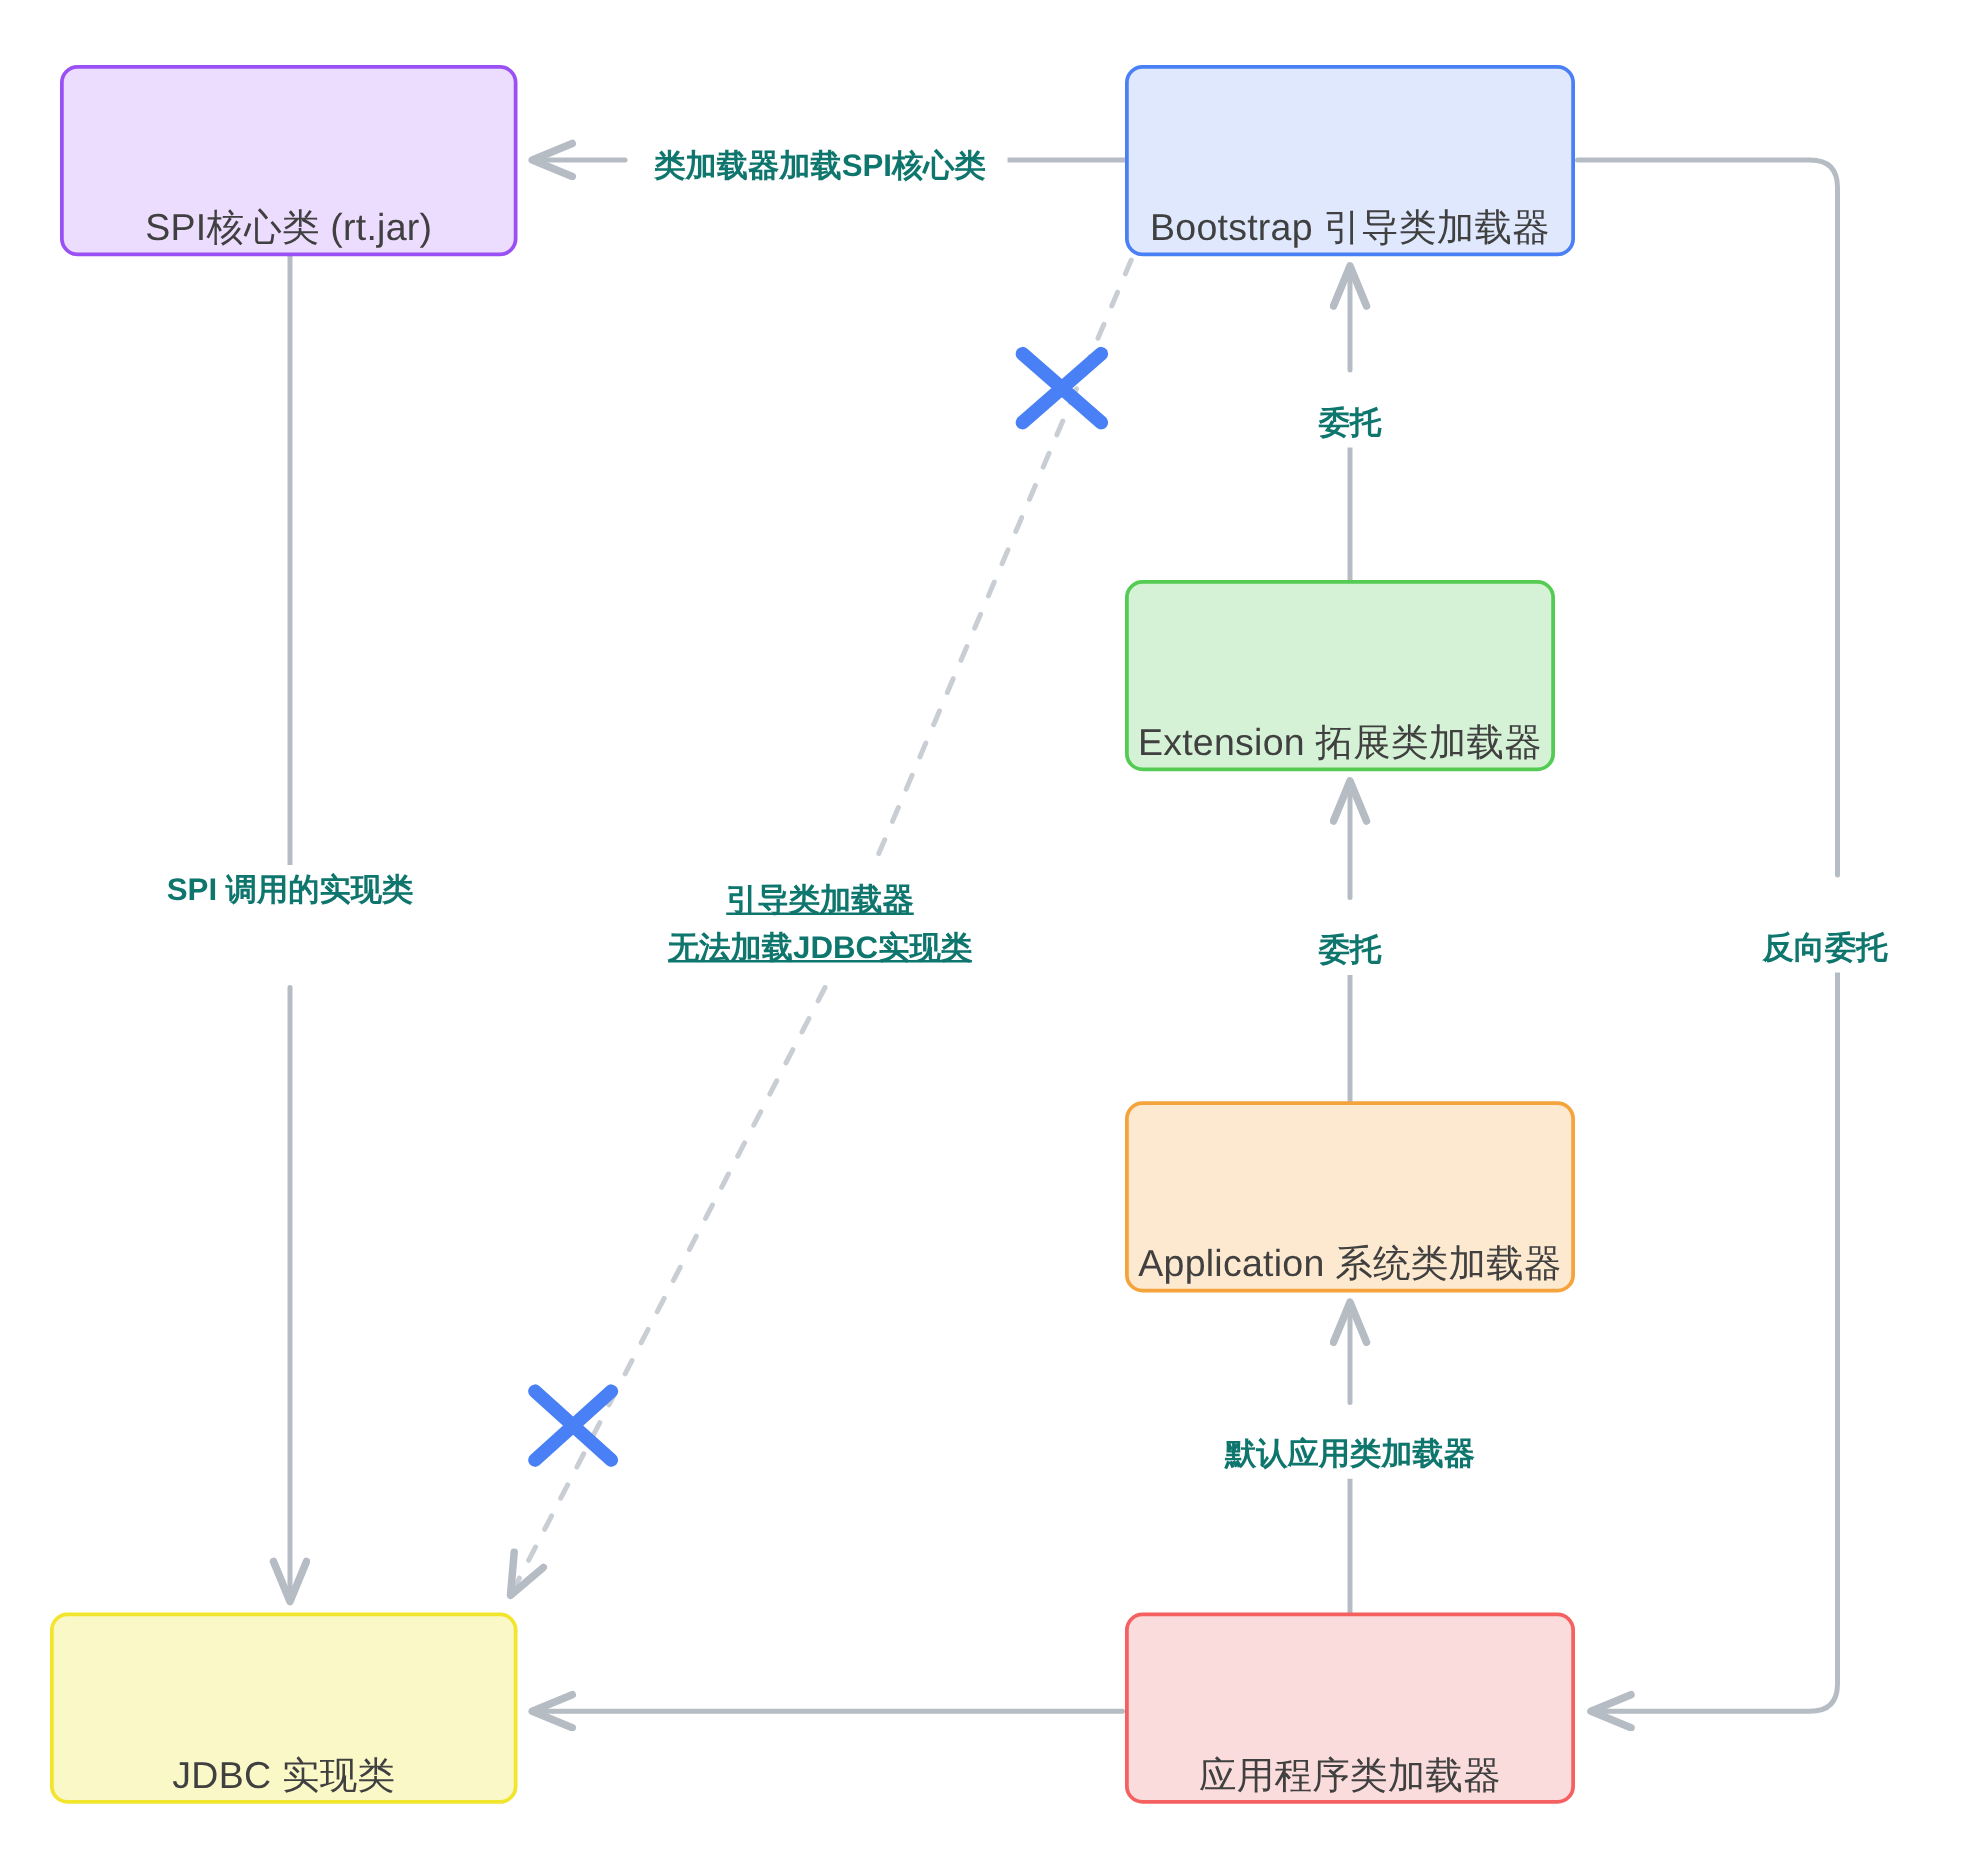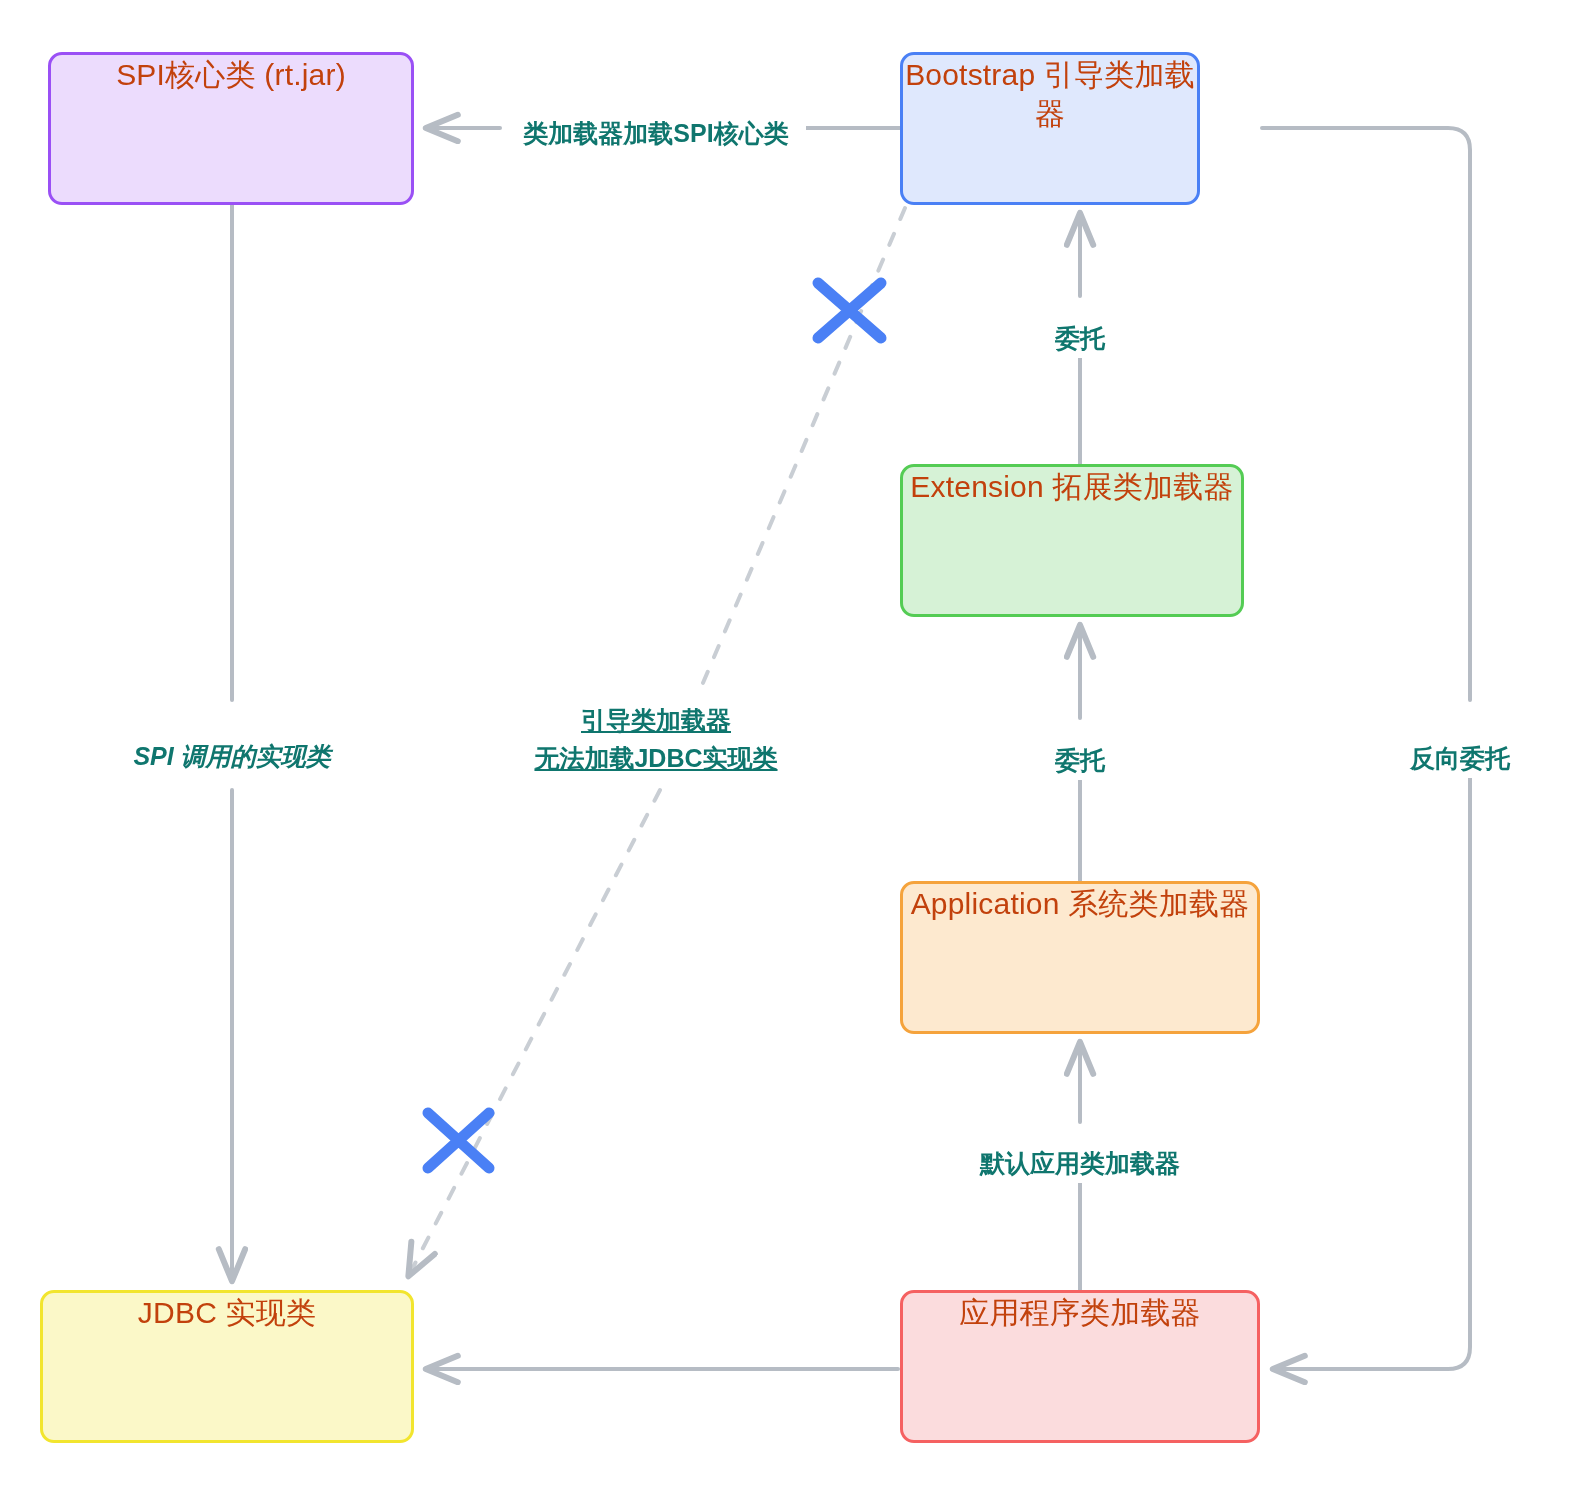--- a/index.html
+++ b/index.html
@@ -24,24 +24,24 @@
     width: 1588px;
     height: 1498px;
   }
   .node {
     position: absolute;
     box-sizing: border-box;
     border-radius: 14px;
     border-style: solid;
     border-width: 3px;
     display: flex;
-    align-items: flex-start;
+    align-items: flex-end;
     justify-content: center;
     text-align: center;
-    color: #c2410c;
+    color: #404040;
     font-size: 30px;
     font-weight: 400;
     line-height: 1.3;
     letter-spacing: 0.2px;
   }
   .edge-label {
     position: absolute;
     color: #0f766e;
     font-size: 25px;
     font-weight: bold;
@@ -110,21 +110,21 @@
     </g>
     <g>
       <path d="M428,1113 L489,1168 M489,1113 L428,1168" stroke="#4a80f5" stroke-width="11" stroke-linecap="round"></path>
     </g>
   </svg>
 
   <div class="node" style="left:48px; top:52px; width:366px; height:153px; background:#ecdcfd; border-color:#9a50f5;">
     <span>SPI核心类 (rt.jar)</span>
   </div>
 
-  <div class="node" style="left:900px; top:52px; width:300px; height:153px; background:#dfe8fd; border-color:#4a80f5;">
+  <div class="node" style="left:900px; top:52px; width:360px; height:153px; background:#dfe8fd; border-color:#4a80f5;">
     <span>Bootstrap 引导类加载器</span>
   </div>
 
   <div class="node" style="left:900px; top:464px; width:344px; height:153px; background:#d6f2d6; border-color:#54cc54;">
     <span>Extension 拓展类加载器</span>
   </div>
 
   <div class="node" style="left:900px; top:881px; width:360px; height:153px; background:#fde9cf; border-color:#f5a33c;">
     <span>Application 系统类加载器</span>
   </div>
@@ -132,21 +132,21 @@
   <div class="node" style="left:900px; top:1290px; width:360px; height:153px; background:#fbdcdd; border-color:#f56161;">
     <span>应用程序类加载器</span>
   </div>
 
   <div class="node" style="left:40px; top:1290px; width:374px; height:153px; background:#fbf8c8; border-color:#f2e52e;">
     <span>JDBC 实现类</span>
   </div>
 
   <div class="edge-label" style="left:506px; top:113px; width:300px;">类加载器加载SPI核心类</div>
 
-  <div class="edge-label" style="left:112px; top:736px; width:240px;font-style:italic;">SPI 调用的实现类</div>
+  <div class="edge-label" style="left:112px; top:692px; width:240px;">SPI 调用的实现类</div>
 
   <div class="edge-label two-line" style="left:510px; top:700px; width:292px;text-decoration:underline;">引导类加载器
 无法加载JDBC实现类</div>
 
   <div class="edge-label" style="left:1030px; top:318px; width:100px;">委托</div>
 
   <div class="edge-label" style="left:1030px; top:740px; width:100px;">委托</div>
 
   <div class="edge-label" style="left:940px; top:1143px; width:280px;">默认应用类加载器</div>
 

